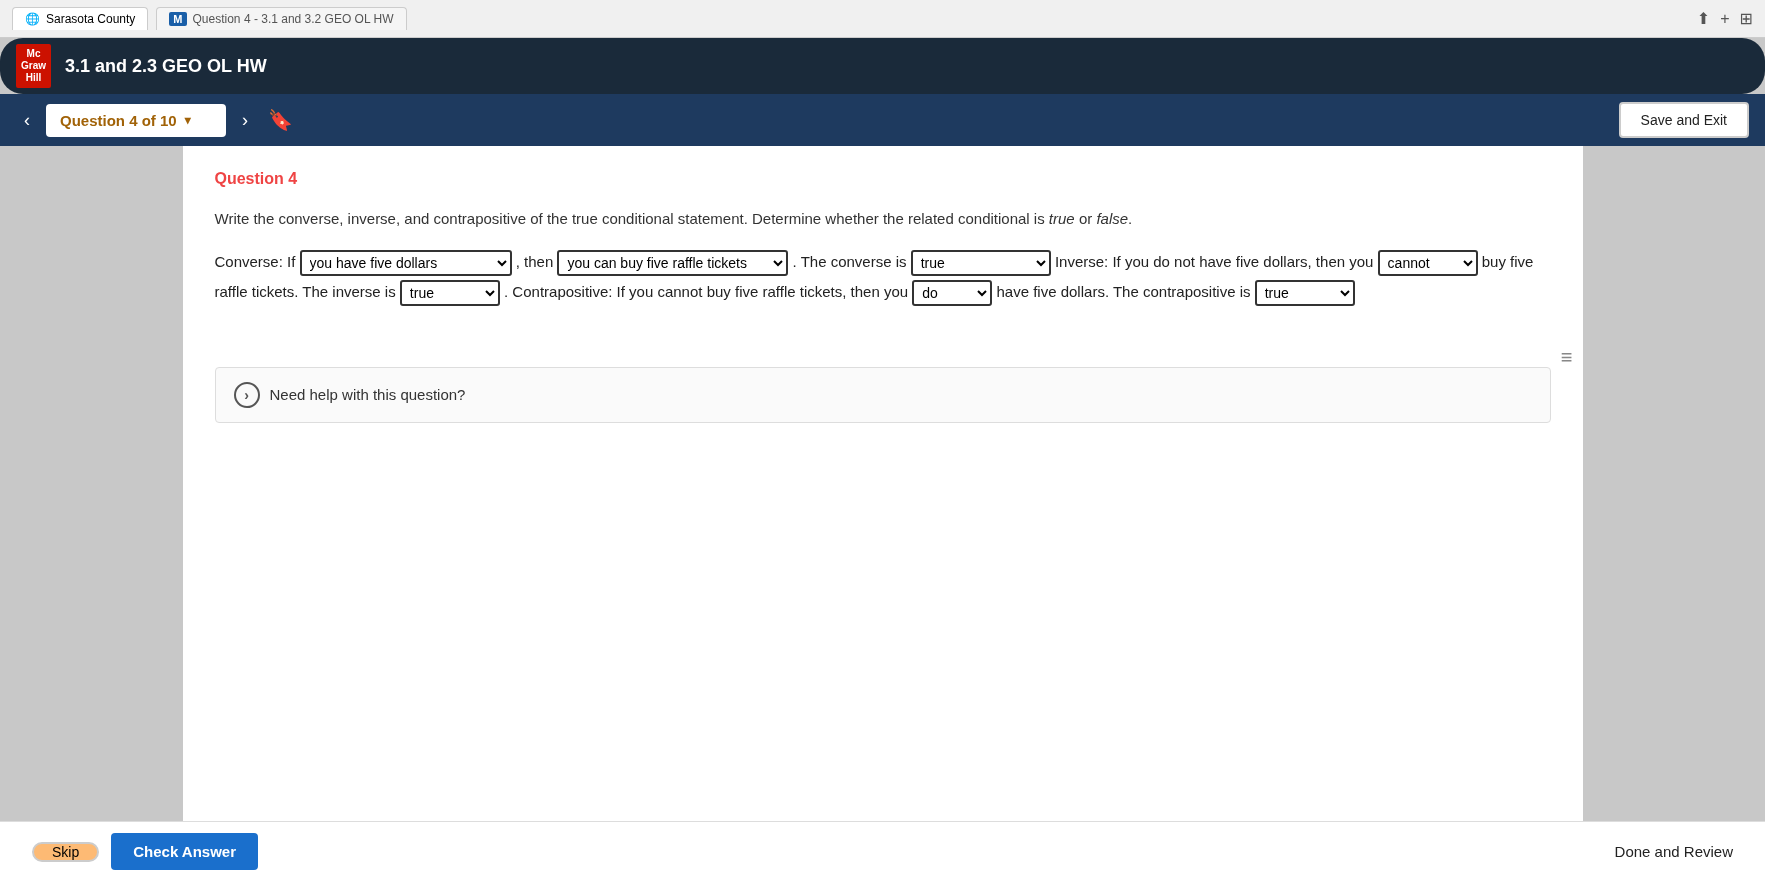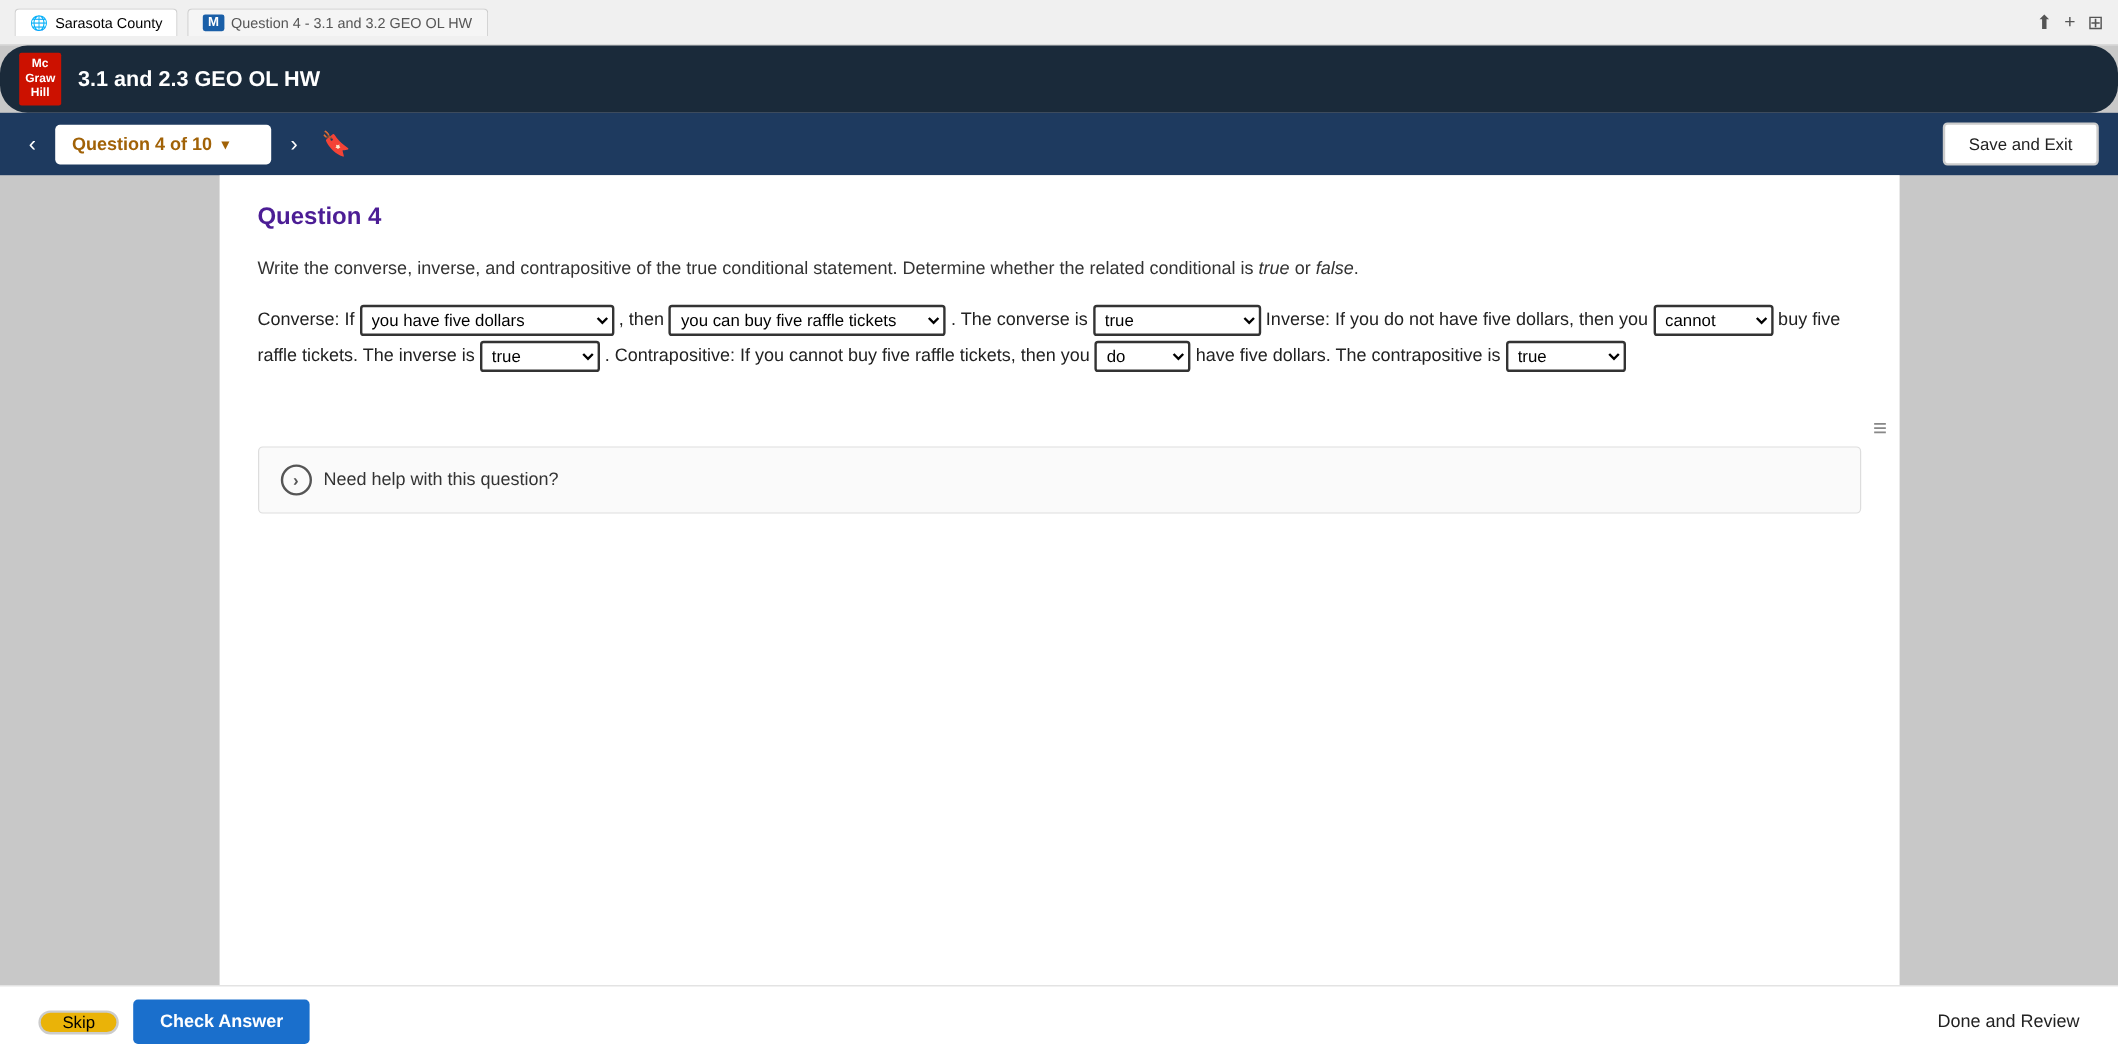--- a/index.html
+++ b/index.html
@@ -135,23 +135,23 @@
     
     .main-content {
       background: white;
       margin: 0 auto;
       max-width: 1400px;
       min-height: 700px;
       padding: 24px 32px;
       position: relative;
     }
     .question-title {
-      font-size: 20px;
-      font-weight: bold;
-      color: #4c1d95;
+      font-size: 16px;
+      font-weight: bold;
+      color: #ef4444;
       margin-bottom: 20px;
     }
     .question-instructions {
       font-size: 15px;
       color: #333;
       margin-bottom: 16px;
       line-height: 1.5;
     }
     .raffle-statement {
       font-size: 15px;
@@ -270,21 +270,21 @@
       color: #222;
       cursor: pointer;
       font-weight: normal;
     }
     .bottom-left {
       display: flex;
       gap: 12px;
       align-items: center;
     }
     .skip-btn {
-      background: #eab308;
+      background: #fdba74;
       border: 2px solid #ccc;
       border-radius: 14px;
       padding: 0 18px;
       font-size: 14px;
       cursor: pointer;
     }
   </style>
 </head>
 <body>
 

